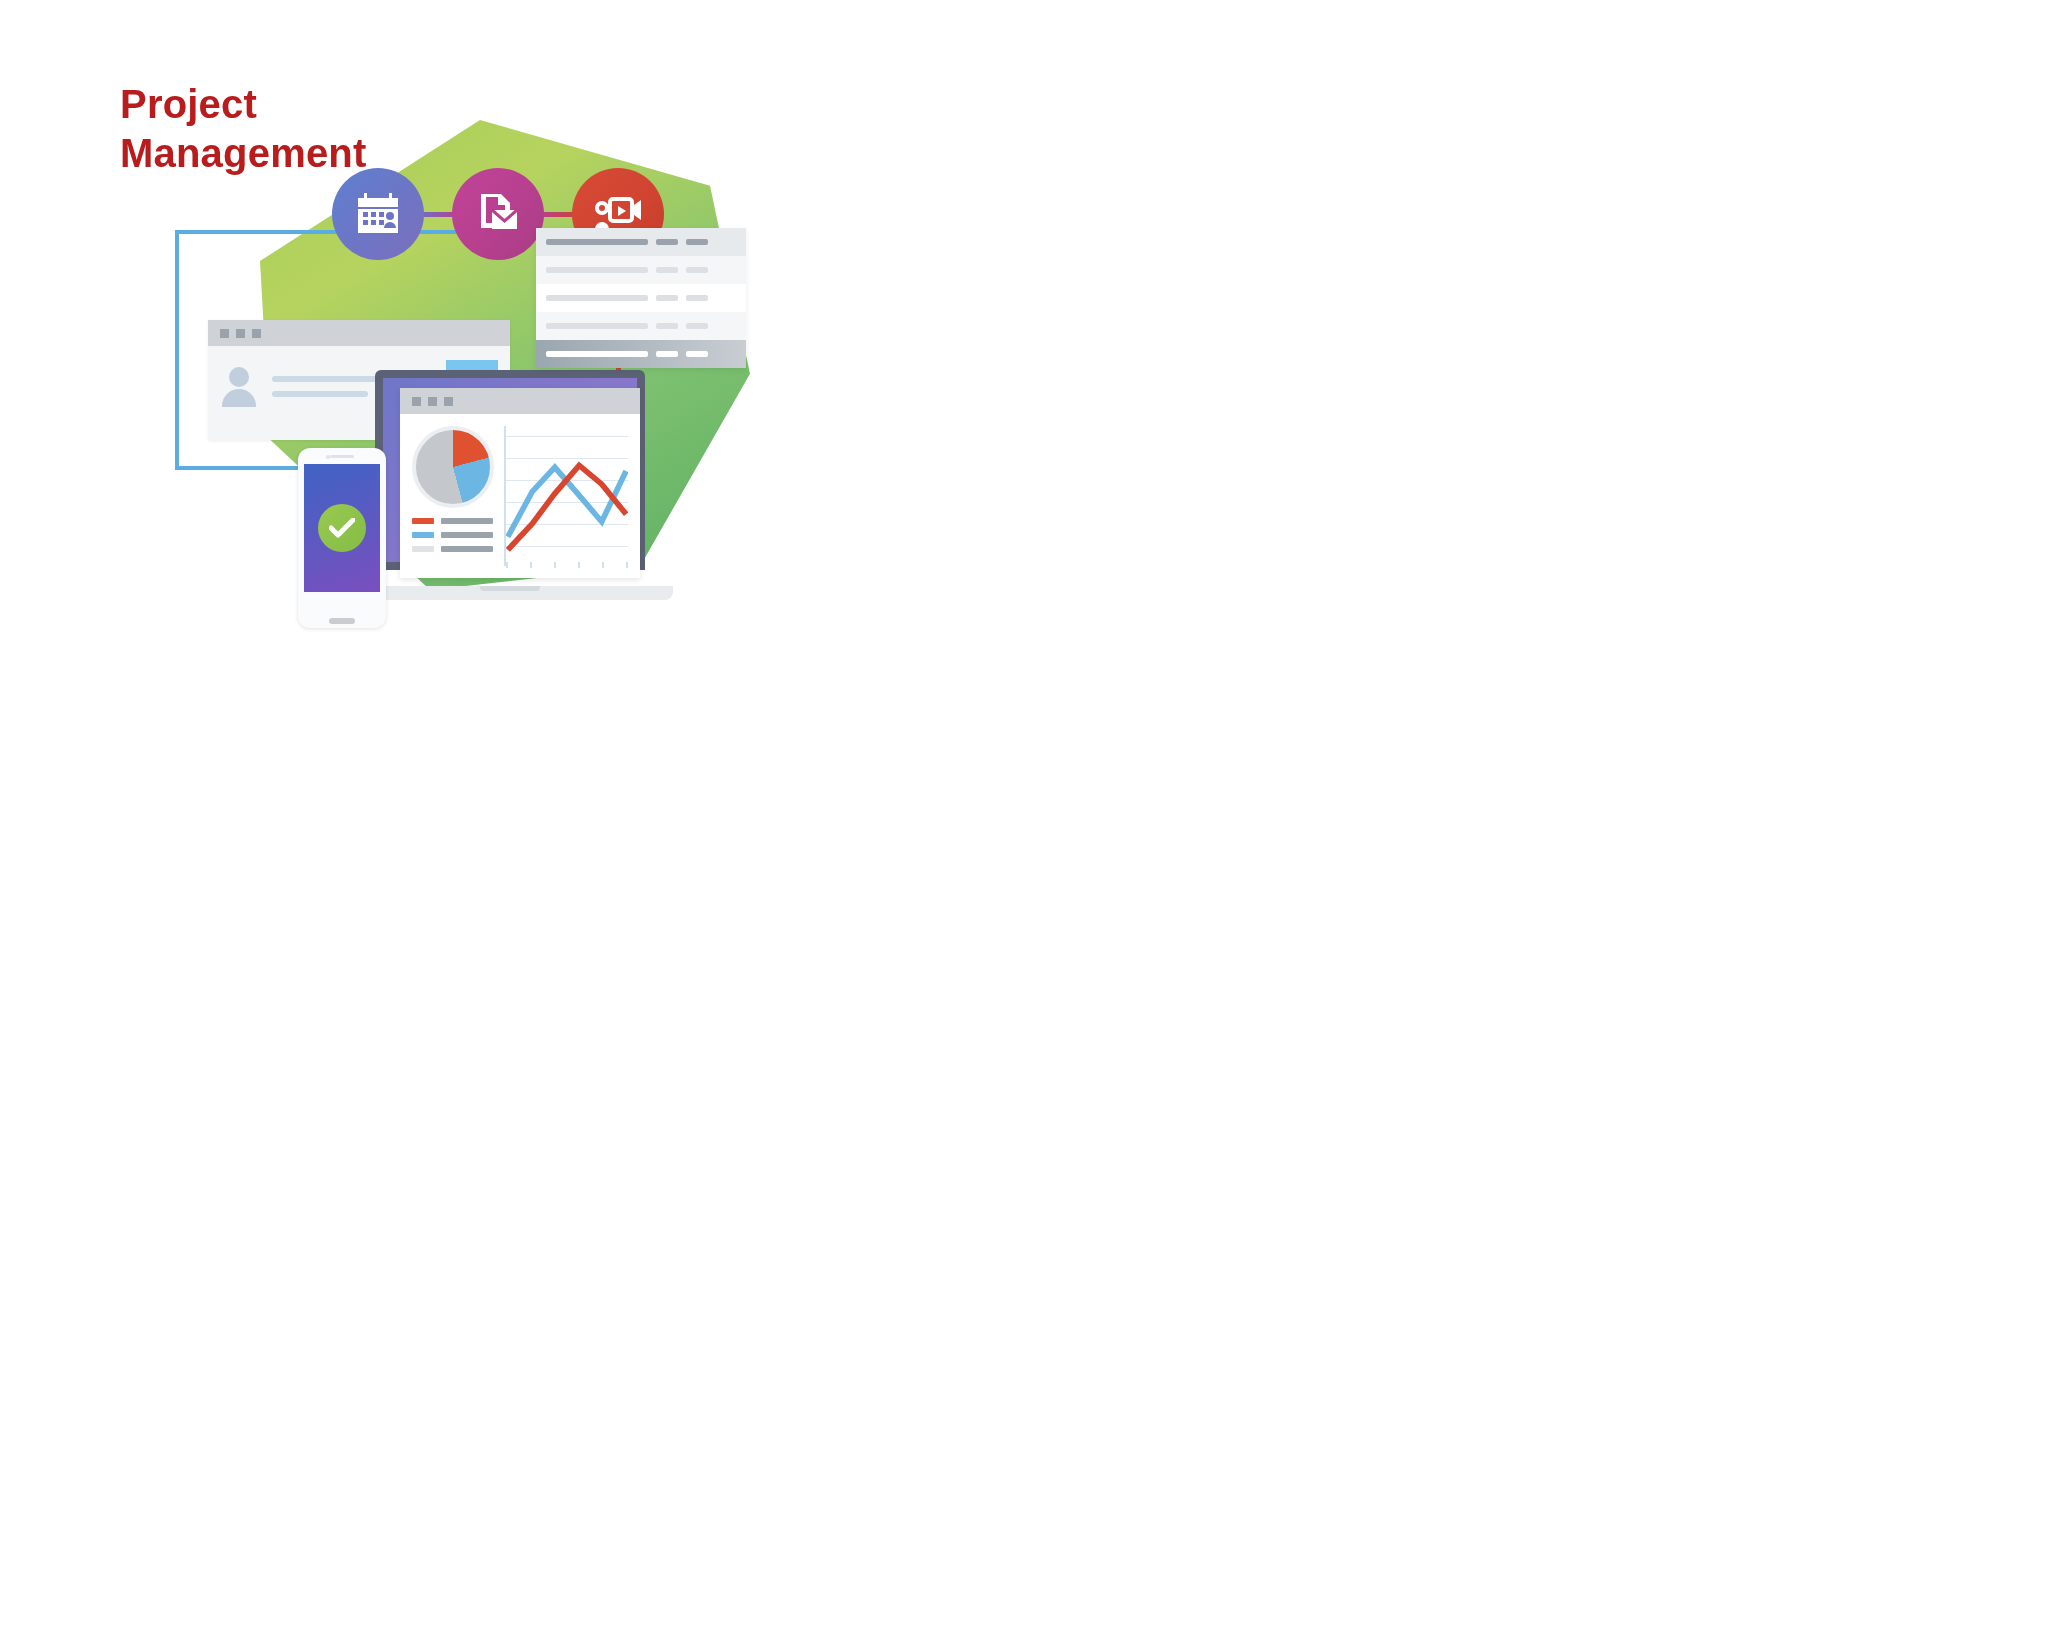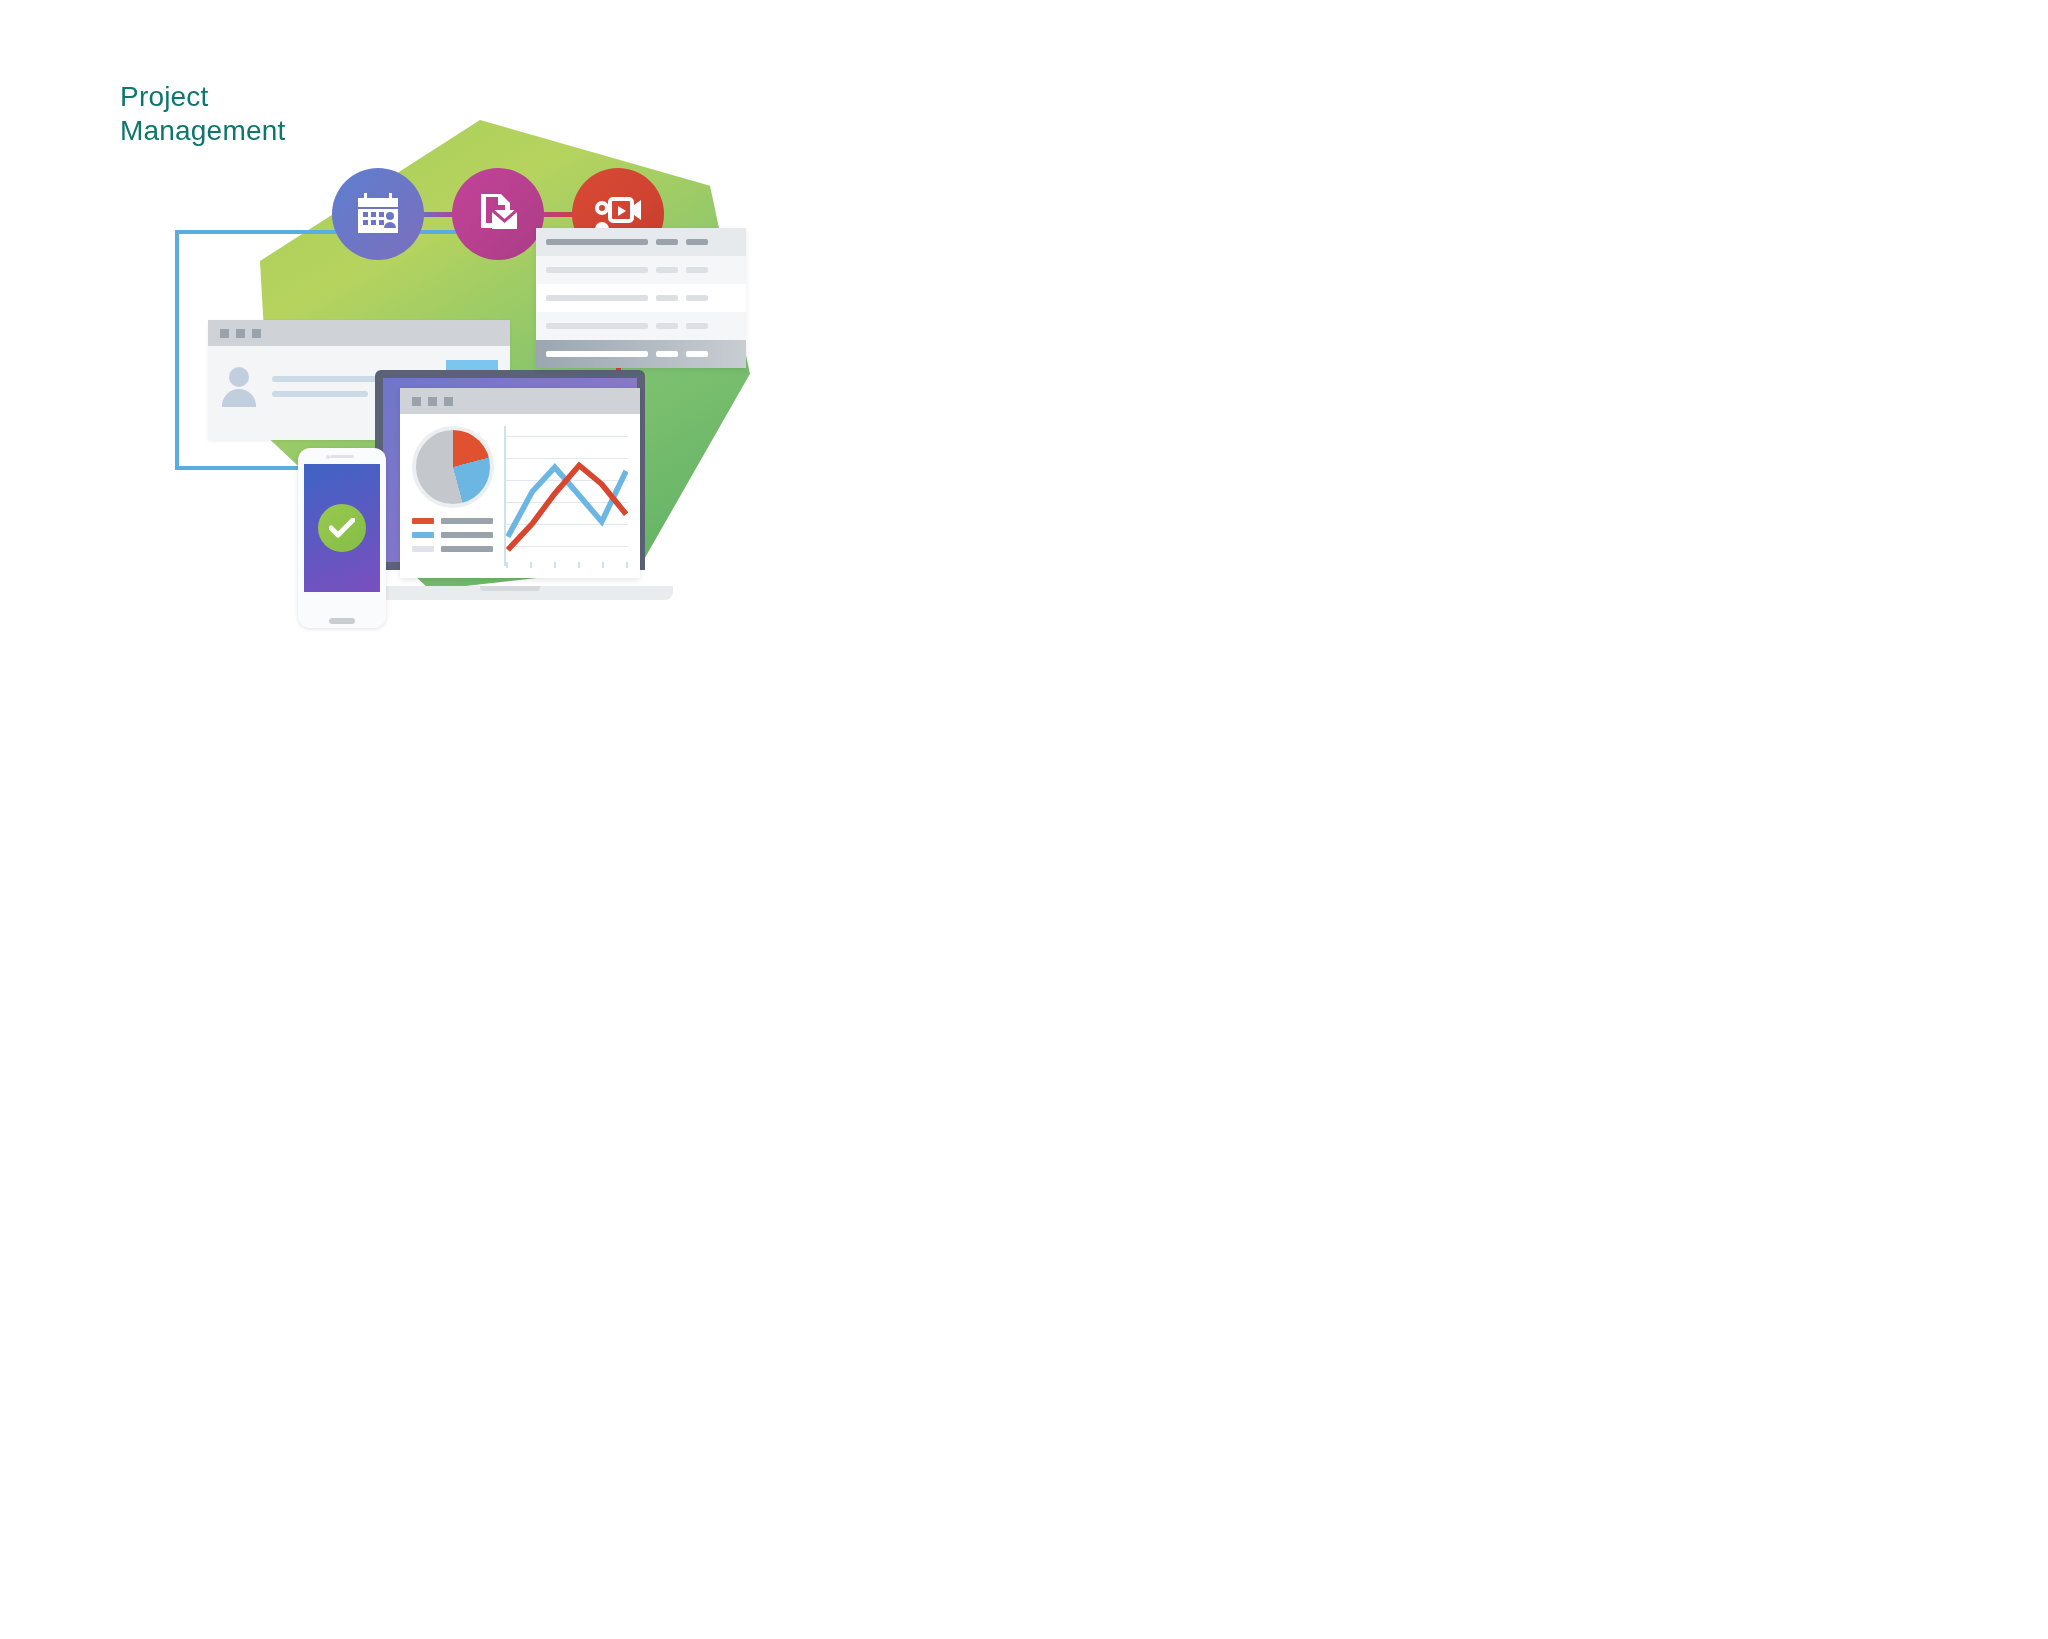--- a/index.html
+++ b/index.html
@@ -12,24 +12,24 @@
   .grid {
     position:absolute; inset:0;
     display:grid;
     grid-template-columns: 1024px 1024px;
     grid-template-rows: 820px 819px;
   }
   .cell { position:relative; }
 
   .card-title {
     position:absolute;
-    font-size:28px;
+    font-size:40px;
     line-height:1.22;
-    color:#0f766e;
-    font-weight:400;
+    color:#b91c1c;
+    font-weight:700;
     letter-spacing:.2px;
     white-space:pre-line;
     z-index:40;
   }
   .t1 { left:120px; top:80px; }
 
   .stage { position:absolute; }
   .s1 { left:230px; top:120px;  width:660px; height:640px; }
 
   

